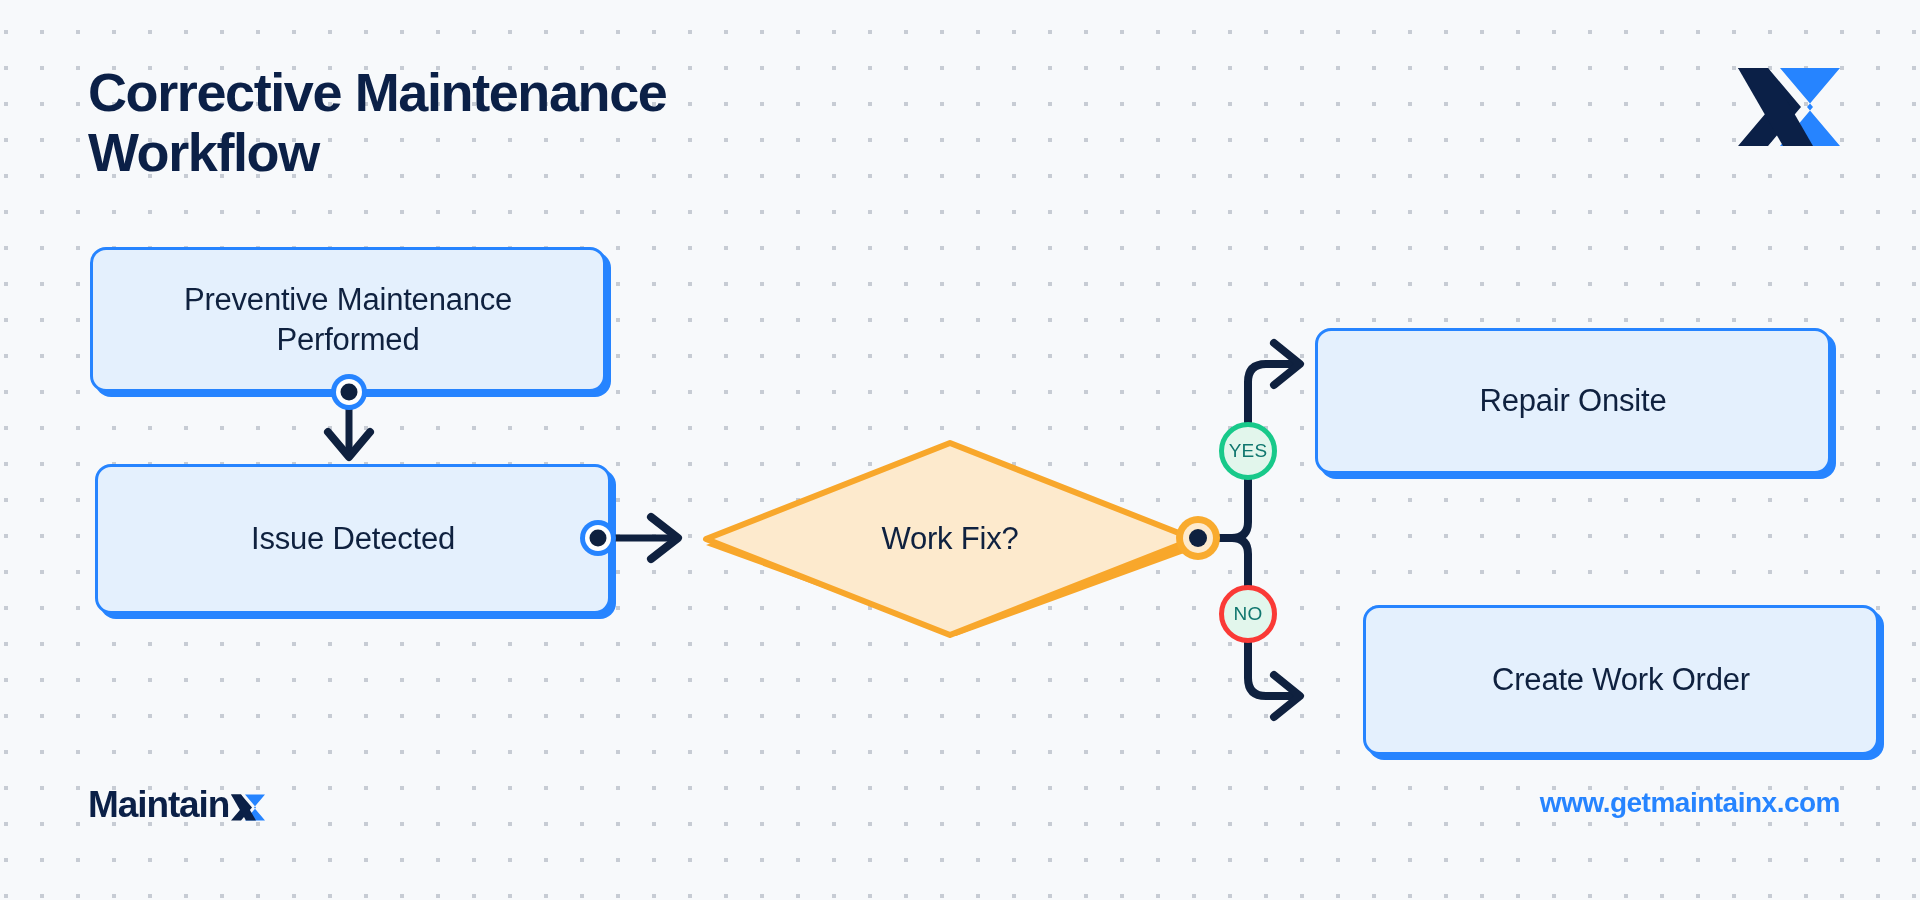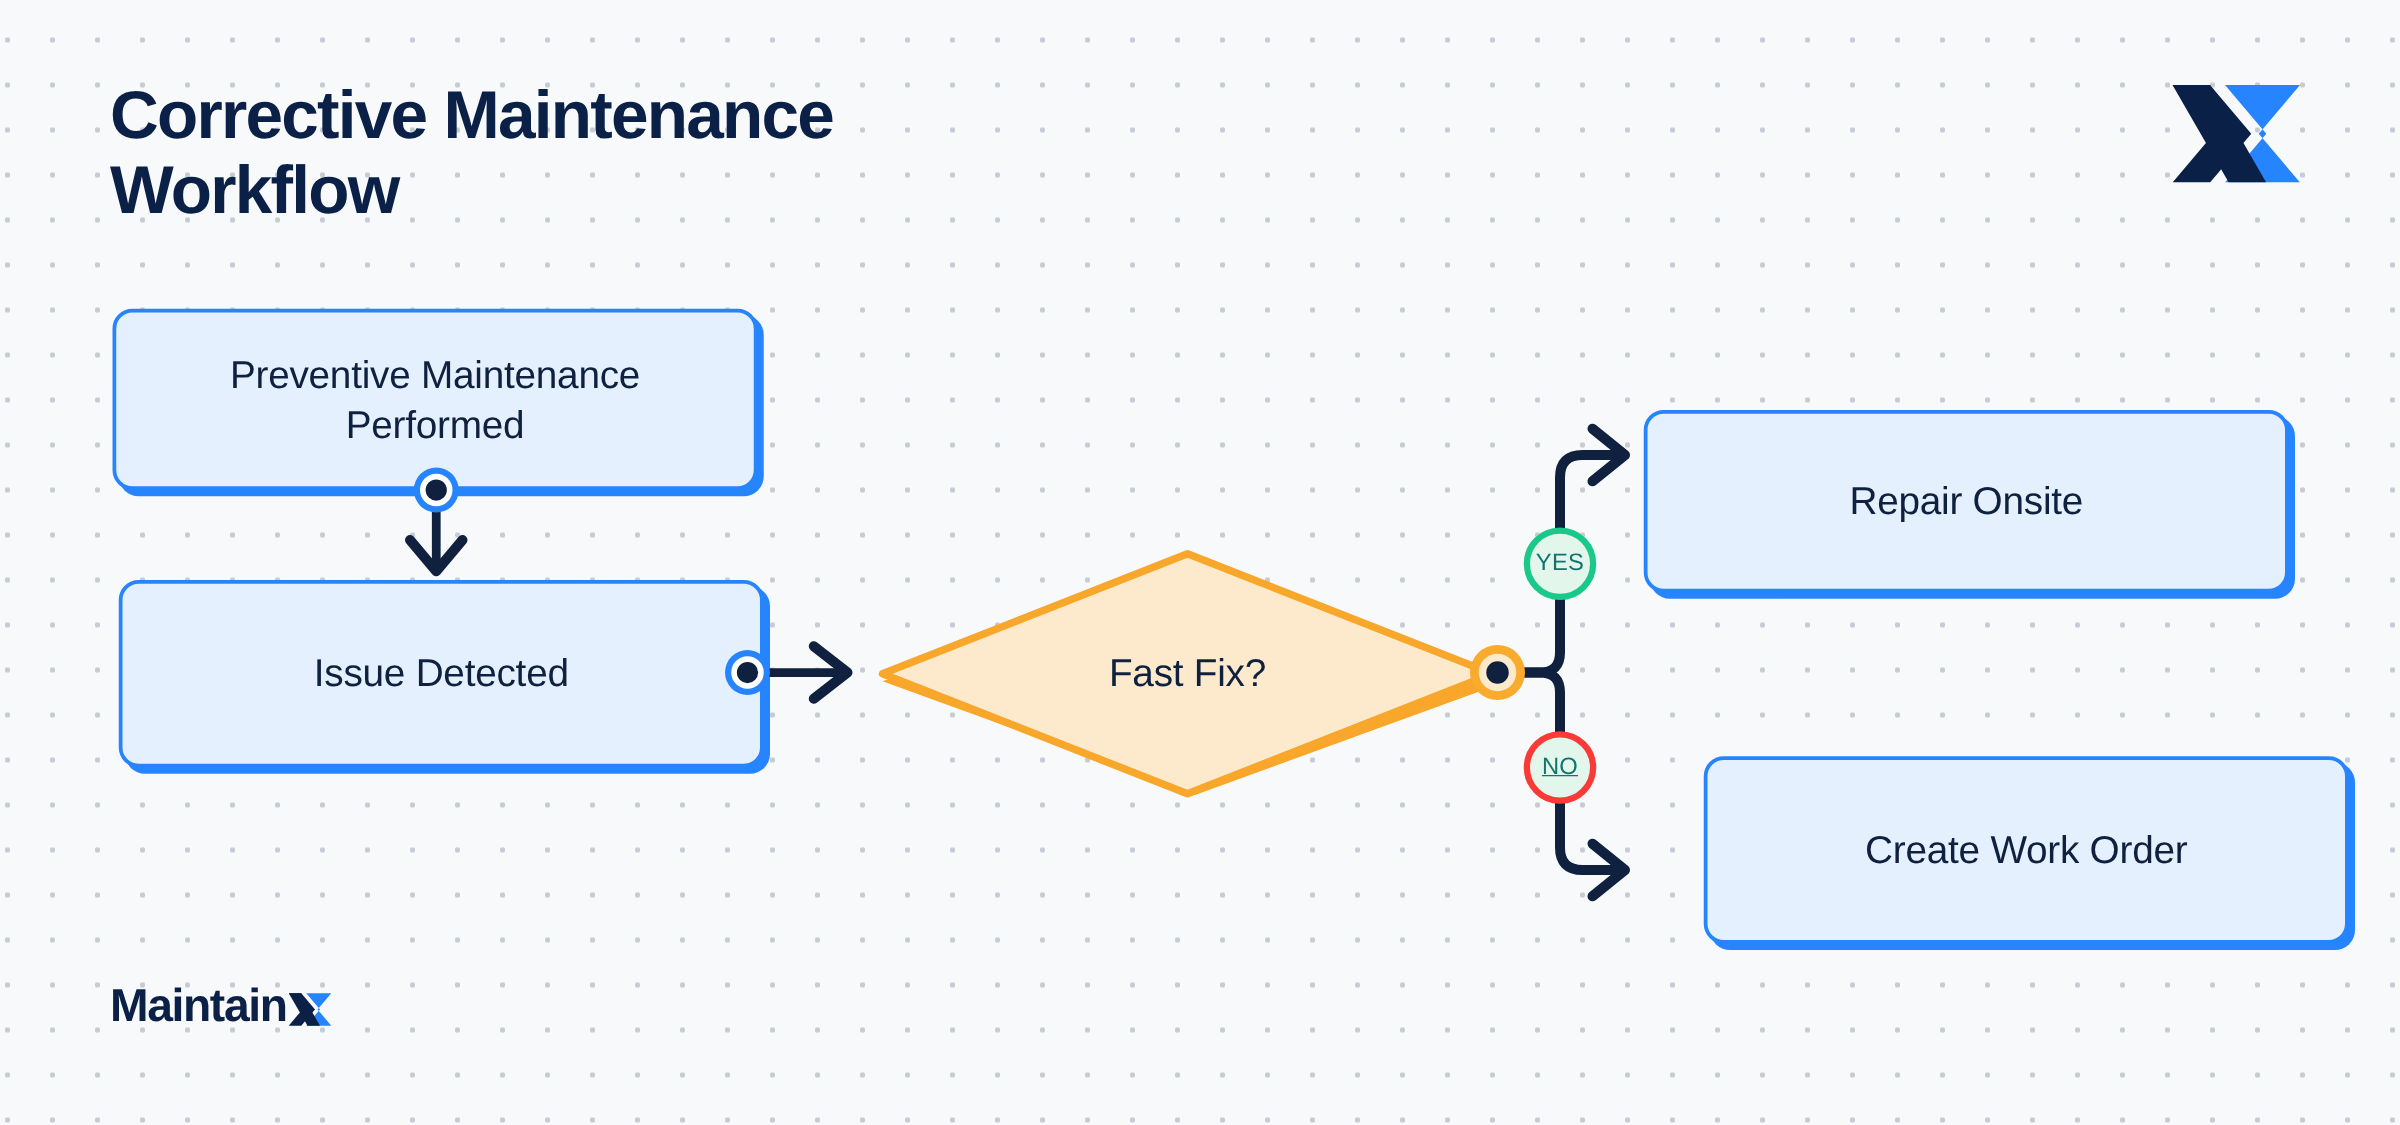--- a/index.html
+++ b/index.html
@@ -141,21 +141,21 @@
     background: #e2f6ec;
     display: flex;
     align-items: center;
     justify-content: center;
     font-size: 19px;
     font-weight: 400;
     color: #0f766e;
     letter-spacing: 0.2px;
   }
   #badge-yes { left: 1219px; top: 422px; border: 5px solid #18c98a; }
-  #badge-no  { left: 1219px; top: 585px; border: 5px solid #fa3a36; text-decoration: underline; }
+  #badge-no  { left: 1219px; top: 585px; border: 5px solid #fa3a36; }
 </style>
 </head>
 <body>
 
 <div id="canvas">
 
   <div id="title">Corrective Maintenance
 Workflow</div>
 
   <svg id="corner-logo" viewBox="0 0 102 78">
@@ -168,21 +168,21 @@
 Performed</div>
   <div class="node-box" id="box-issue">Issue Detected</div>
   <div class="node-box" id="box-repair">Repair Onsite</div>
   <div class="node-box" id="box-wo">Create Work Order</div>
 
   <div id="diamond">
     <svg width="512" height="202" viewBox="0 0 512 202">
       <polygon points="262,16 512,107 262,198 12,107" fill="#f8a72b"></polygon>
       <polygon points="256,5 500,101 256,197 12,101" fill="#fdeacd" stroke="#f8a72b" stroke-width="6" stroke-linejoin="round"></polygon>
     </svg>
-    <div class="dia-label">Fast Fix?</div>
+    <div class="dia-label">Work Fix?</div>
   </div>
 
   <svg id="edges" viewBox="0 0 1920 900">
 
     <g>
       <path d="M 349 392 L 349 455" stroke="#0f213f" stroke-width="7" fill="none"></path>
       <path d="M 328 432 L 349 457 L 370 432" stroke="#0f213f" stroke-width="8" fill="none" stroke-linecap="round" stroke-linejoin="round"></path>
     </g>
 
     <g>
@@ -227,14 +227,15 @@
 
   <div id="wordmark">
     <span class="wm-text">Maintain</span>
     <svg class="wm-x" viewBox="0 0 102 78">
       <polygon points="0,0 30,0 63,39 30,78 0,78 33,39" fill="#0b2047"></polygon>
       <polygon points="42,0 102,0 69,39 102,78 42,78 75,39" fill="#2684ff"></polygon>
       <polygon points="0,0 30,0 75,78 45,78" fill="#0b2047"></polygon>
     </svg>
   </div>
 
+  <div id="site-url">www.getmaintainx.com</div>
 
 </div>
 
 </body></html>

